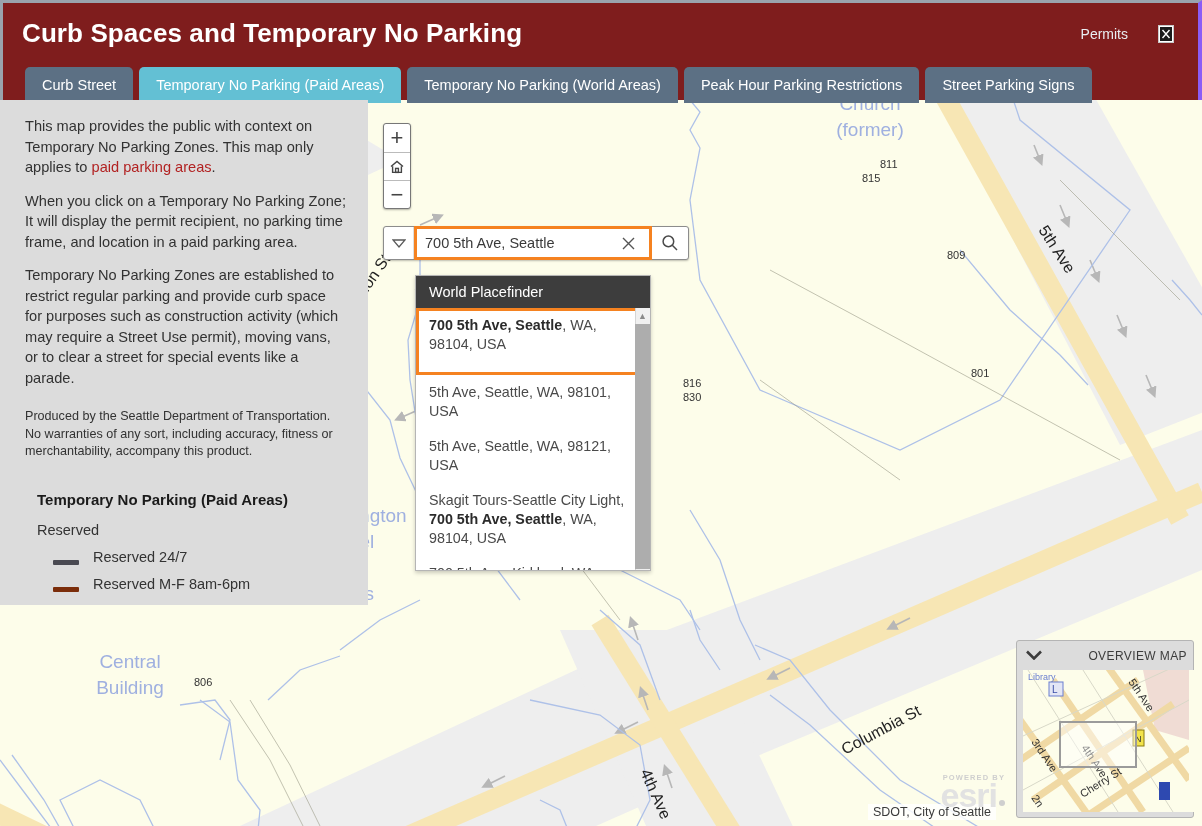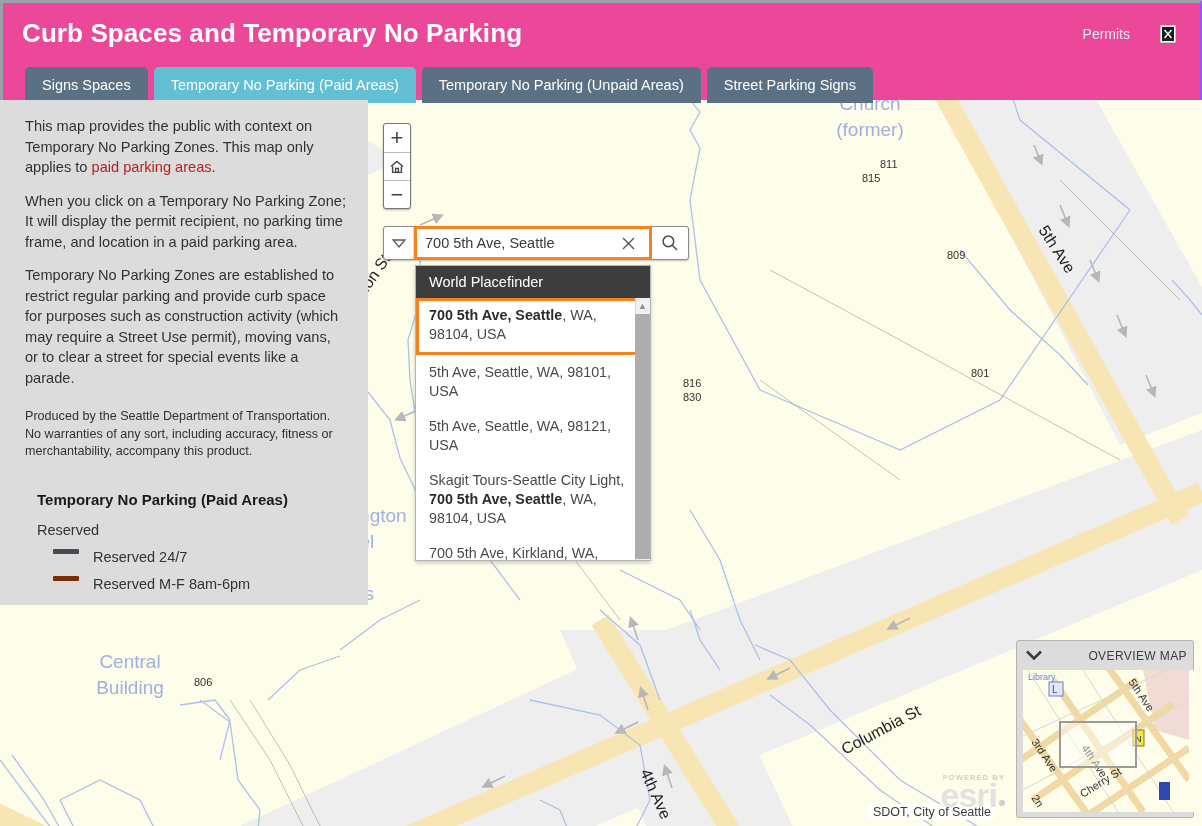--- a/index.html
+++ b/index.html
@@ -13,24 +13,24 @@
     position: relative;
     width: 1202px; height: 826px;
     background: #fdfde8;
     overflow: hidden;
   }
 
   
   .header {
     position: absolute; top: 0; left: 0;
     width: 1202px; height: 100px;
-    background: #ec4899;
+    background: #7f1d1d;
     border-top: 3px solid #9aa3ad;
     border-left: 3px solid #9aa3ad;
-    border-right: 2px solid #8b5cf6;
+    border-right: 4px solid #8b5cf6;
   }
   .app-title {
     position: absolute;
     left: 19px; top: 15px;
     font-size: 26px;
     font-weight: bold;
     color: #ffffff;
     letter-spacing: .1px;
   }
   .permits-link {
@@ -118,21 +118,21 @@
     font-weight: bold;
     color: #1a1a1a;
   }
   .legend-sub {
     margin: 14px 0 0 12px;
     font-size: 14.5px;
     color: #333;
   }
   .legend-row {
     display: flex;
-    align-items: flex-start;
+    align-items: flex-end;
     margin: 11px 0 0 28px;
   }
   .swatch {
     width: 26px; height: 5px;
     border-radius: 1px;
     margin-right: 14px;
   }
   .legend-label { font-size: 14.5px; color: #333; }
 
   
@@ -200,21 +200,21 @@
   }
   .search-btn {
     width: 36px;
     display: flex; align-items: center; justify-content: center;
     cursor: pointer;
   }
 
   
   .suggest {
     position: absolute;
-    left: 415px; top: 265px;
+    left: 415px; top: 275px;
     width: 236px;
     max-height: 296px;
     background: #ffffff;
     border: 1px solid #b5b5b5;
     overflow: hidden;
     box-shadow: 0 2px 4px rgba(0,0,0,.2);
   }
   .suggest-header {
     background: #3d3d3d;
     color: #ffffff;
@@ -225,21 +225,21 @@
   .suggest-item {
     font-size: 14.3px;
     line-height: 19px;
     color: #4a4a4a;
     padding: 8px 18px 8px 13px;
     cursor: pointer;
   }
   .suggest-item b { color: #2b2b2b; font-weight: bold; }
   .suggest-item.sel {
     border: 3px solid #f58220;
-    padding: 5px 15px 8px 10px;
+    padding: 5px 15px 18px 10px;
   }
   .sb-track {
     position: absolute;
     right: 0; top: 0;
     width: 15px; height: 296px;
     background: #f0f0f0;
     border-left: 1px solid #d5d5d5;
   }
   .sb-thumb {
     position: absolute;
@@ -456,23 +456,24 @@
     <div class="app-title">Curb Spaces and Temporary No Parking</div>
     <div class="permits-link">Permits</div>
     <div class="close-btn">
       <svg width="14" height="16" viewBox="0 0 14 16">
         <rect x="1" y="1" width="12" height="14" fill="#1b1b1b"></rect>
         <path d="M3.5,4 L10.5,12 M10.5,4 L3.5,12" stroke="#ffffff" stroke-width="1.4"></path>
       </svg>
     </div>
 
     <div class="tabs">
-      <div class="tab">Signs Spaces</div>
+      <div class="tab">Curb Street</div>
       <div class="tab active">Temporary No Parking (Paid Areas)</div>
-      <div class="tab">Temporary No Parking (Unpaid Areas)</div>
+      <div class="tab">Temporary No Parking (World Areas)</div>
+      <div class="tab">Peak Hour Parking Restrictions</div>
       <div class="tab">Street Parking Signs</div>
     </div>
   </div>
 
   <div class="panel">
     <p>
       <span>This map provides the public with context on Temporary No Parking Zones. This map only applies to </span><span class="red">paid parking areas</span><span>.</span>
     </p>
     <p>When you click on a Temporary No Parking Zone; It will display the permit recipient, no parking time frame, and location in a paid parking area.</p>
     <p>Temporary No Parking Zones are established to restrict regular parking and provide curb space for purposes such as construction activity (which may require a Street Use permit), moving vans, or to clear a street for special events like a parade.</p>

